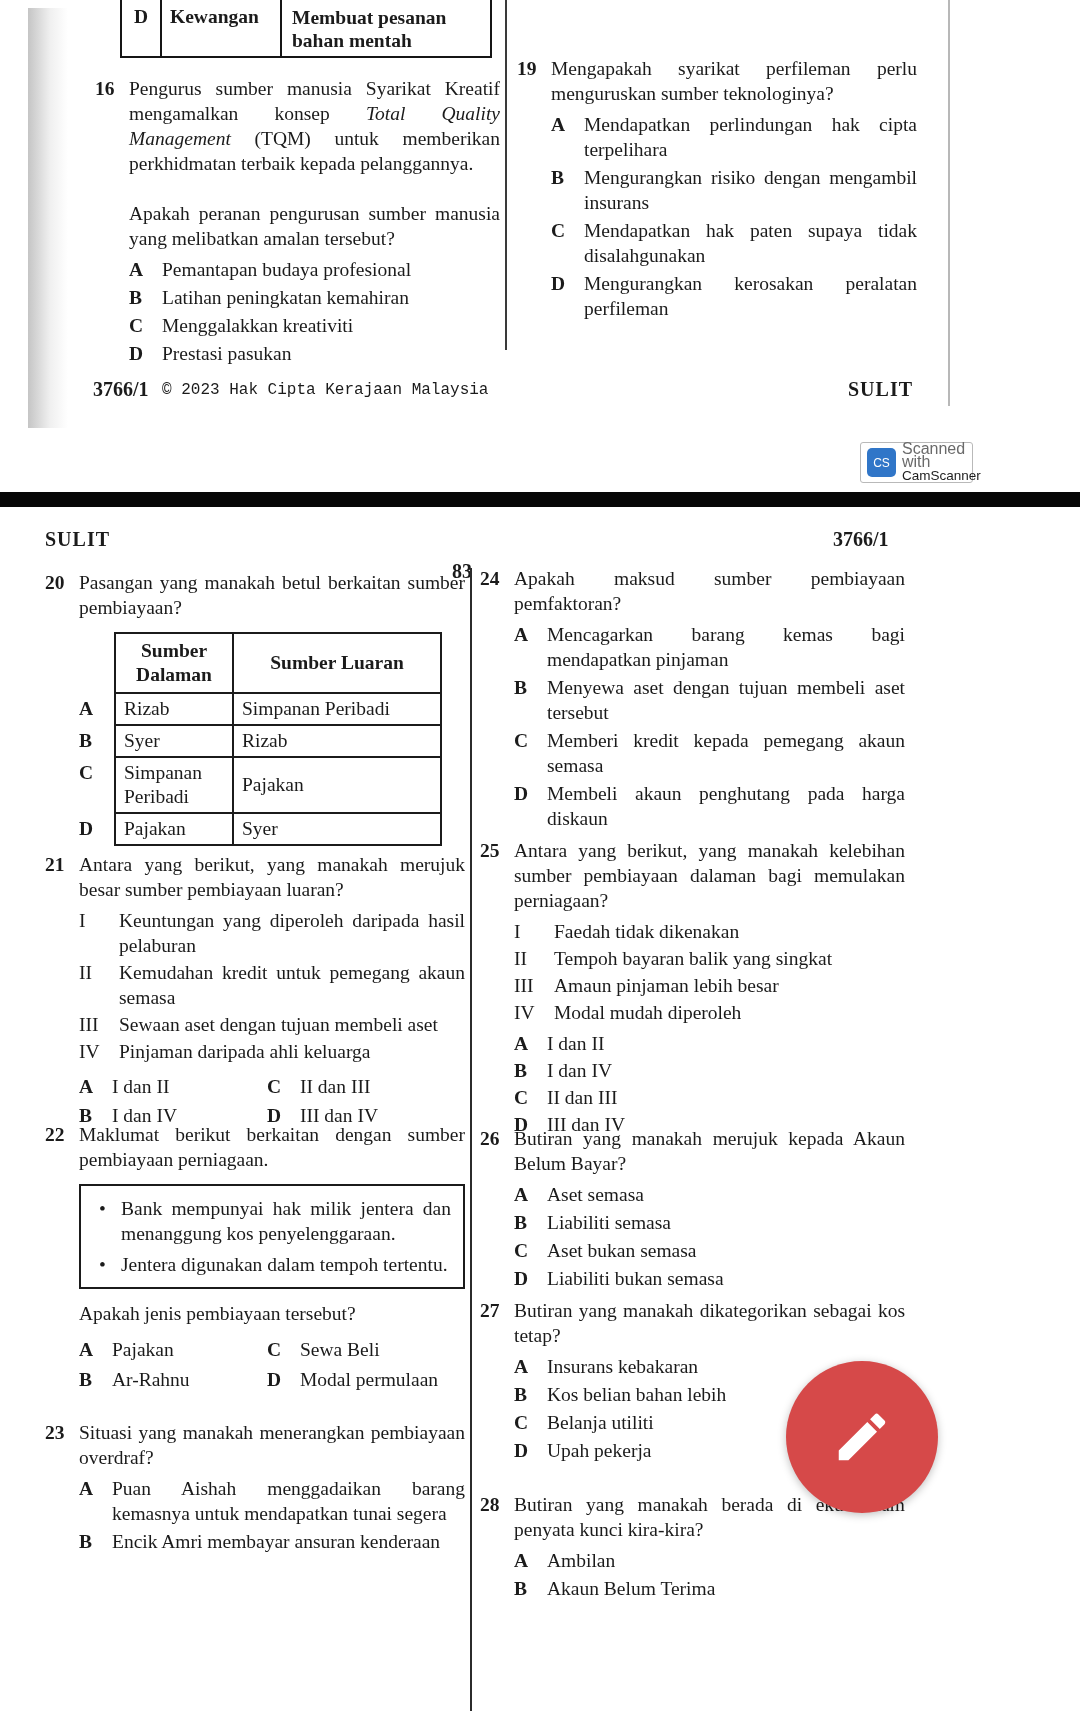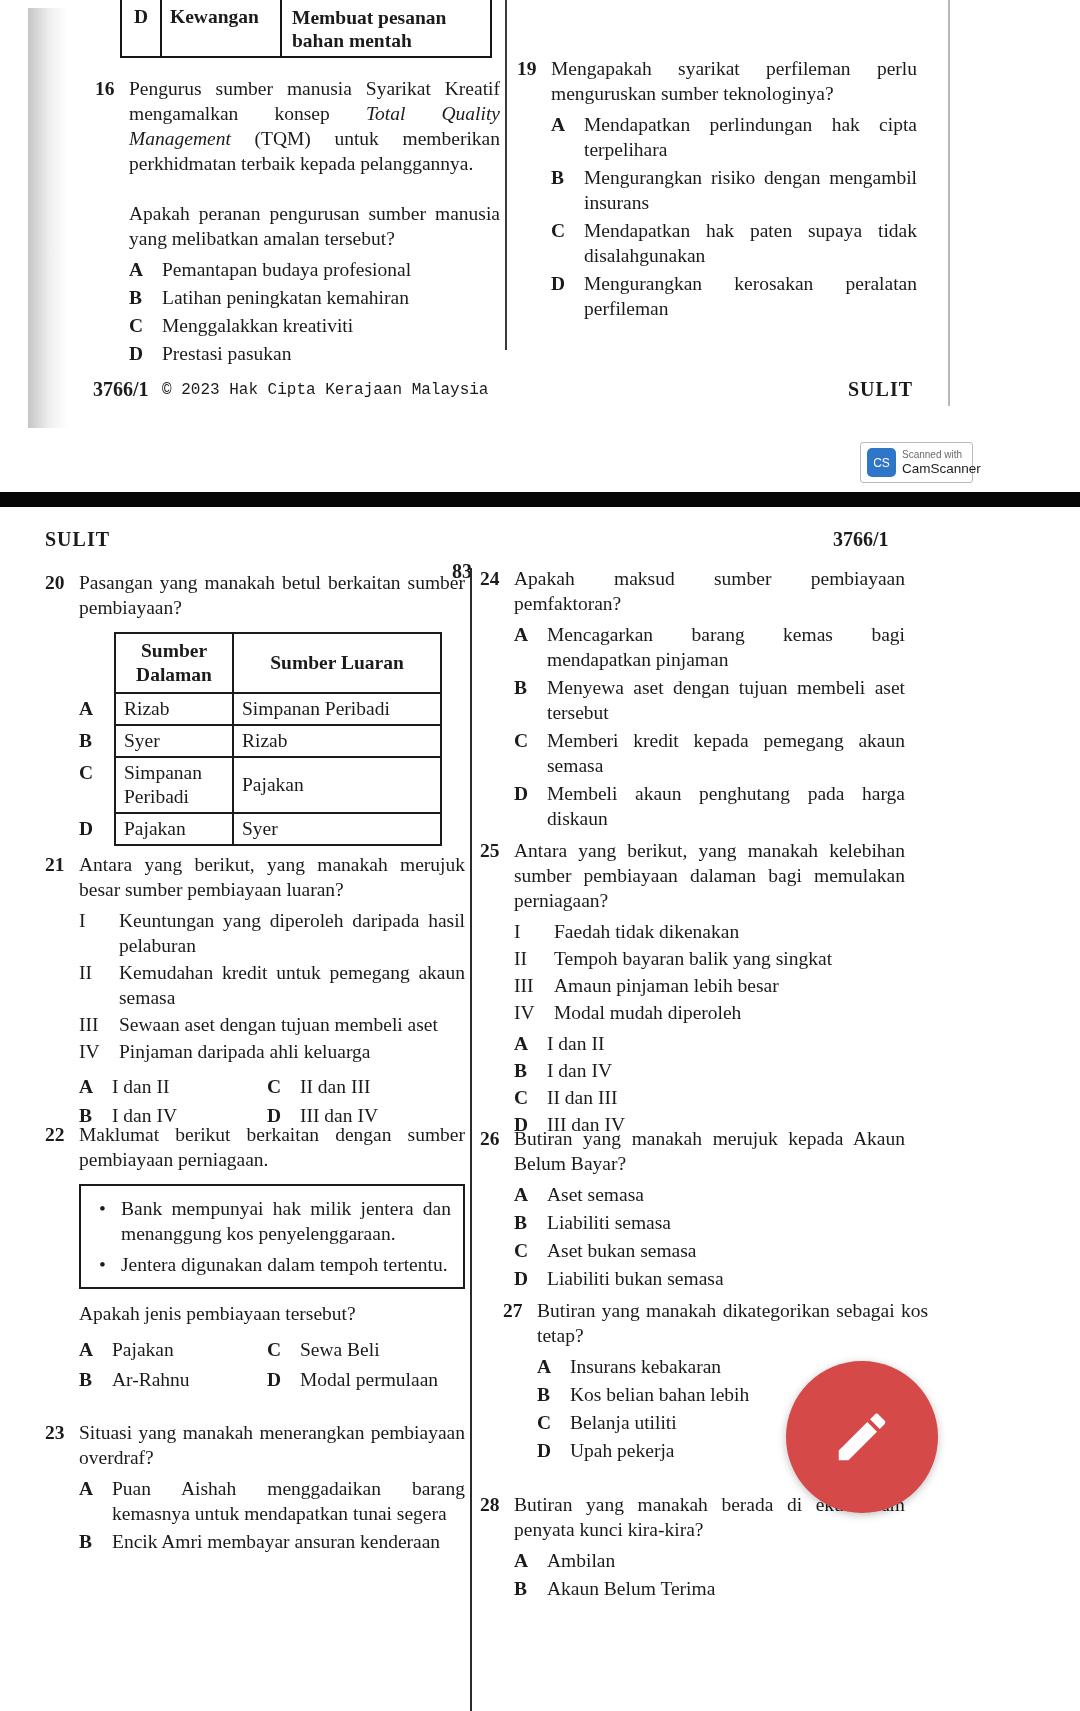--- a/index.html
+++ b/index.html
@@ -39,21 +39,21 @@
   #footer-top .f-code { position:absolute; left:93px; font-weight:bold; }
   #footer-top .f-copy { position:absolute; left:162px; top:3px; font-size:16px;font-family:Liberation Mono, monospace; }
   #footer-top .f-sulit { position:absolute; left:848px; font-weight:bold; letter-spacing:1px; }
 
   
   #cs-badge { position:absolute; left:860px; top:442px; width:113px; height:41px; background:#fff;
     border:1px solid #b9b9b9; border-radius:3px; display:flex; align-items:center; padding:4px 6px; gap:6px;
     font-family:"Liberation Sans", sans-serif; }
   .cs-icon { width:29px; height:29px; border-radius:5px; background:#3076c8; color:#fff; font-weight:normal;
     font-size:12px; display:flex; align-items:center; justify-content:center; flex-shrink:0; }
-  .cs-line1 { font-size:10px; color:#6a6a6a; line-height:13px; }
+  .cs-line1 { font-size:16px; color:#6a6a6a; line-height:13px; }
   .cs-line2 { font-size:13.5px; color:#1d1d1d; line-height:16px; }
 
   
   #black-bar { position:absolute; left:0; top:492px; width:1080px; height:15px; background:#070707; }
 
   
   #p83-header { position:absolute; left:0; top:528px; width:1080px; height:28px; font-weight:bold; font-size:20px; }
   #p83-header .h-sulit { position:absolute; left:45px; letter-spacing:1px; }
   #p83-header .h-page { position:absolute; left:452px;margin-top:32px; }
   #p83-header .h-code { position:absolute; left:833px; }
@@ -390,21 +390,21 @@
             <span class="otext">Aset bukan semasa</span>
           </div>
         <div class="opt">
             <span class="oletter">D</span>
             <span class="otext">Liabiliti bukan semasa</span>
           </div>
       </div>
     </div>
   </section>
 
-  <section class="q" style="left:480px; top:1298px; width:425px;margin-left:23px;">
+  <section class="q" style="left:480px; top:1298px; width:425px;">
     <div class="qnum">27</div>
     <div class="qbody">
       <p class="stem">Butiran yang manakah dikategorikan sebagai kos tetap?</p>
       <div class="opts">
         <div class="opt">
             <span class="oletter">A</span>
             <span class="otext">Insurans kebakaran</span>
           </div>
         <div class="opt">
             <span class="oletter">B</span>

